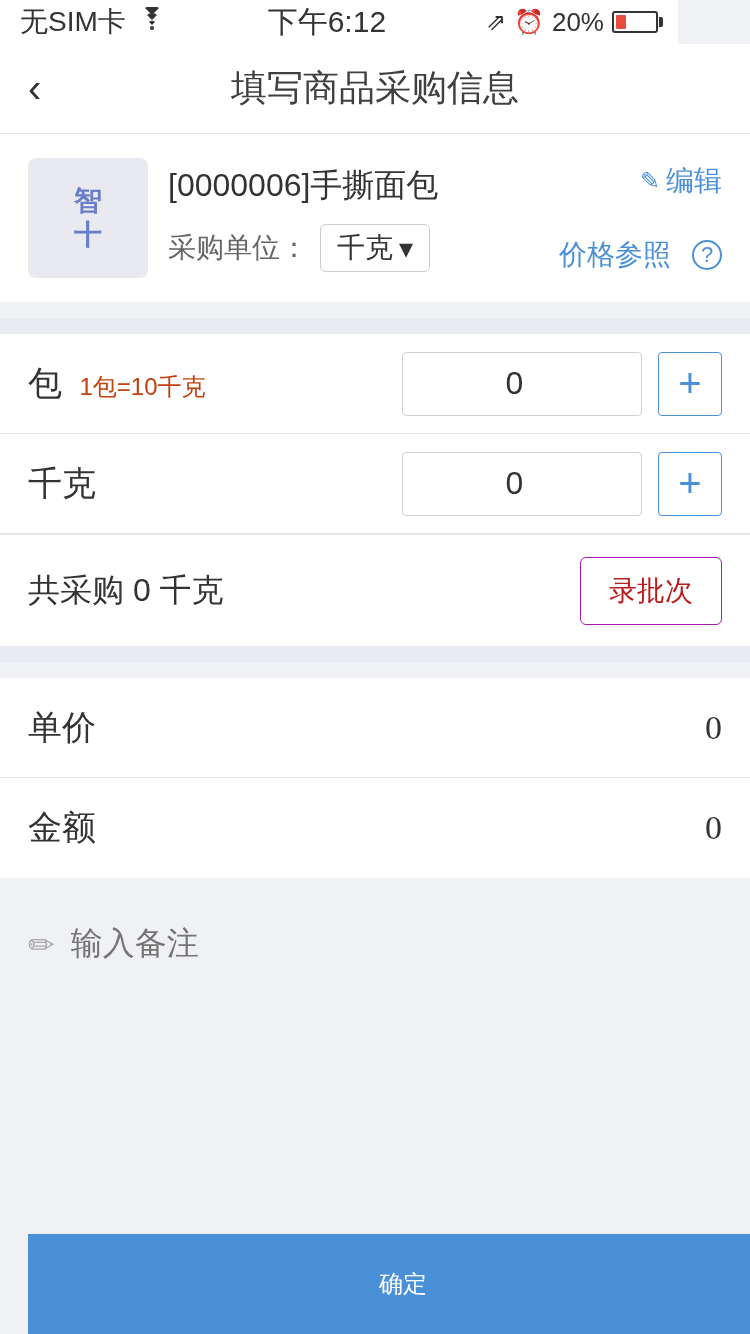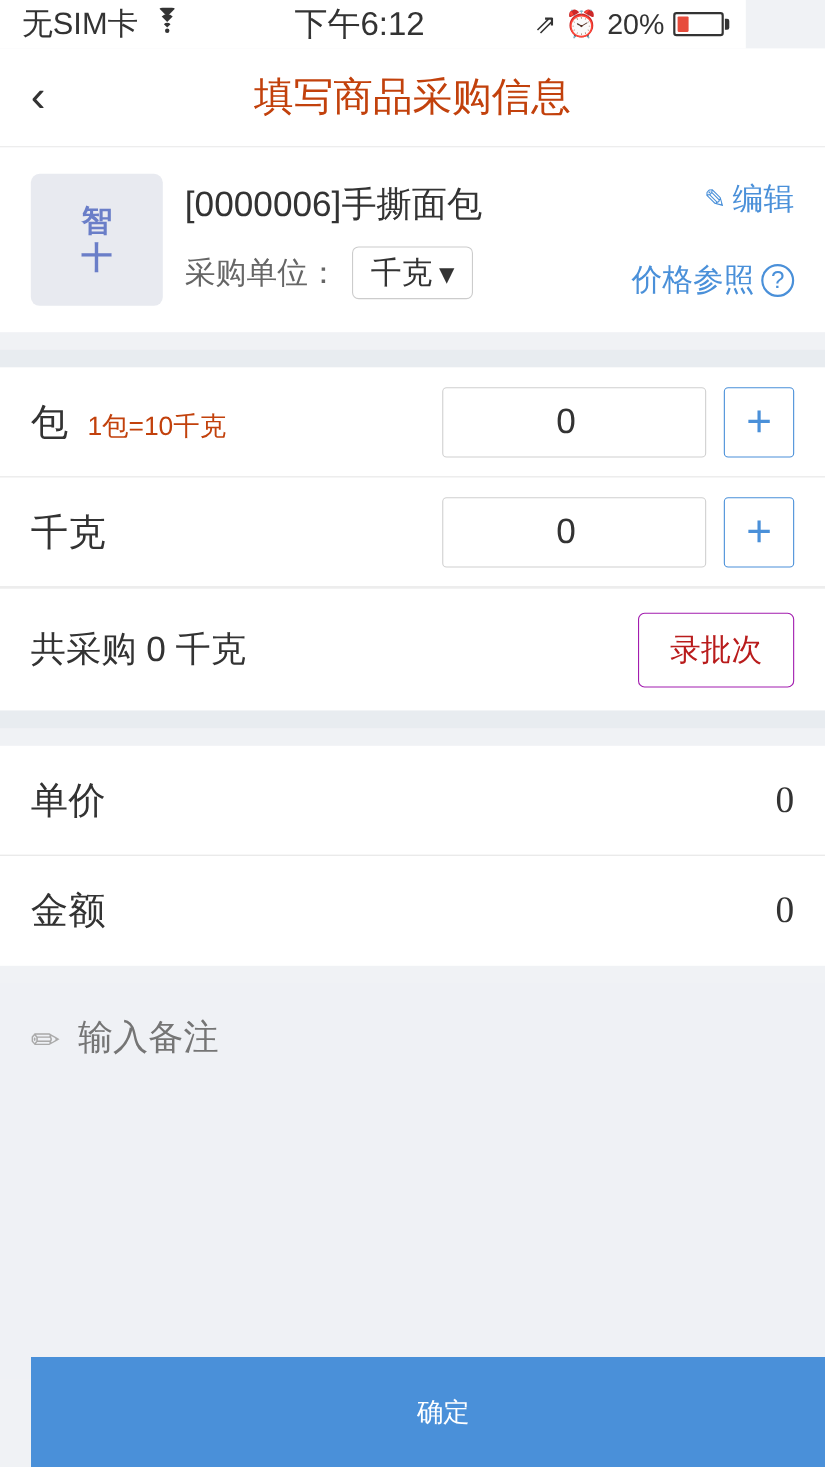--- a/index.html
+++ b/index.html
@@ -70,21 +70,21 @@
     .nav-back {
       position: absolute;
       left: 28px;
       font-size: 40px;
       color: #333;
       cursor: pointer;
     }
     .nav-title {
       font-size: 36px;
       font-weight: 500;
-      color: #c2410c;
+      color: #404040;
     }
 
     
     .product-card {
       background: #fff;
       padding: 24px 28px;
       display: flex;
       align-items: center;
       gap: 20px;
       margin-bottom: 16px;
@@ -143,21 +143,21 @@
       gap: 6px;
     }
     .price-ref {
       position: absolute;
       right: 28px;
       bottom: 28px;
       color: #4a90d9;
       font-size: 28px;
       display: flex;
       align-items: center;
-      gap: 6px;
+      gap: 21px;
     }
     .help-circle {
       width: 30px;
       height: 30px;
       border: 2px solid #4a90d9;
       border-radius: 50%;
       display: inline-flex;
       align-items: center;
       justify-content: center;
       font-size: 22px;

